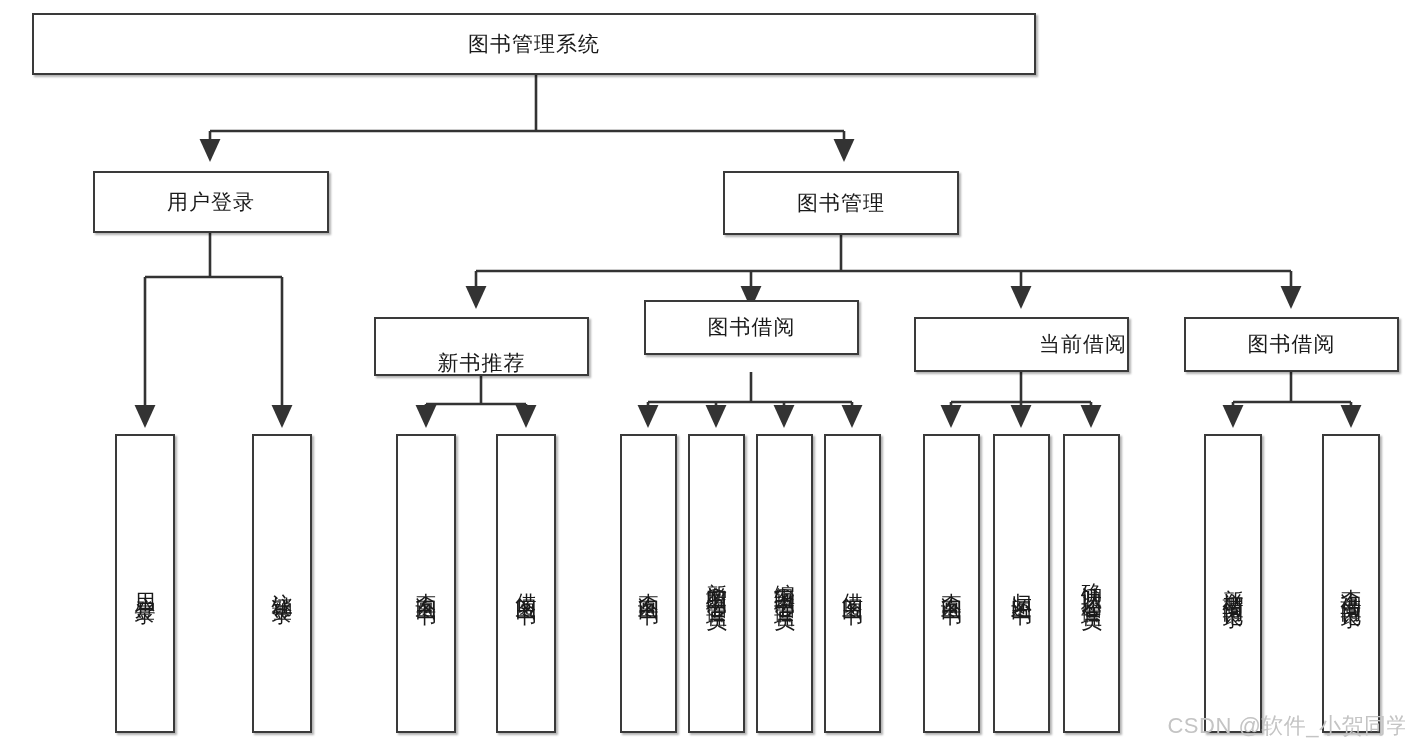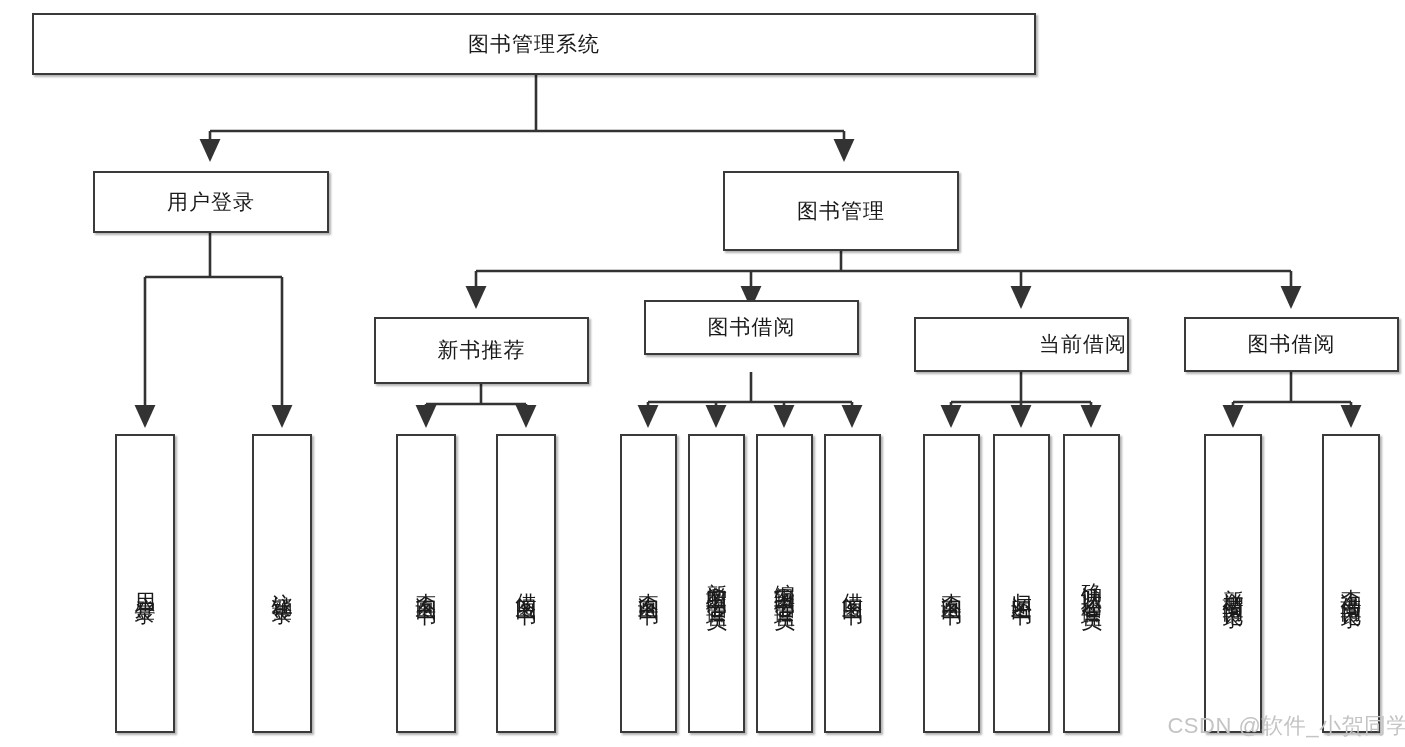--- a/index.html
+++ b/index.html
@@ -119,25 +119,25 @@
     </g>
   </svg>
 
   <div class="node root" style="left:20px; top:13px; width:1004px; height:62px;">
     <span class="node-label">图书管理系统</span>
   </div>
 
   <div class="node" style="left:81px; top:171px; width:236px; height:62px;">
     <span class="node-label">用户登录</span>
   </div>
-  <div class="node" style="left:711px; top:171px; width:236px; height:80px;">
+  <div class="node" style="left:711px; top:171px; width:236px; height:64px;">
     <span class="node-label">图书管理</span>
   </div>
 
-  <div class="node" style="left:362px; top:317px; width:215px; height:67px;">
+  <div class="node" style="left:362px; top:317px; width:215px; height:59px;align-items:flex-end;">
     <span class="node-label">新书推荐</span>
   </div>
   <div class="node" style="left:632px; top:300px; width:215px; height:55px;">
     <span class="node-label">图书借阅</span>
   </div>
   <div class="node" style="left:902px; top:317px; width:215px; height:55px;justify-content:flex-end;">
     <span class="node-label">当前借阅</span>
   </div>
   <div class="node" style="left:1172px; top:317px; width:215px; height:55px;">
     <span class="node-label">图书借阅</span>

